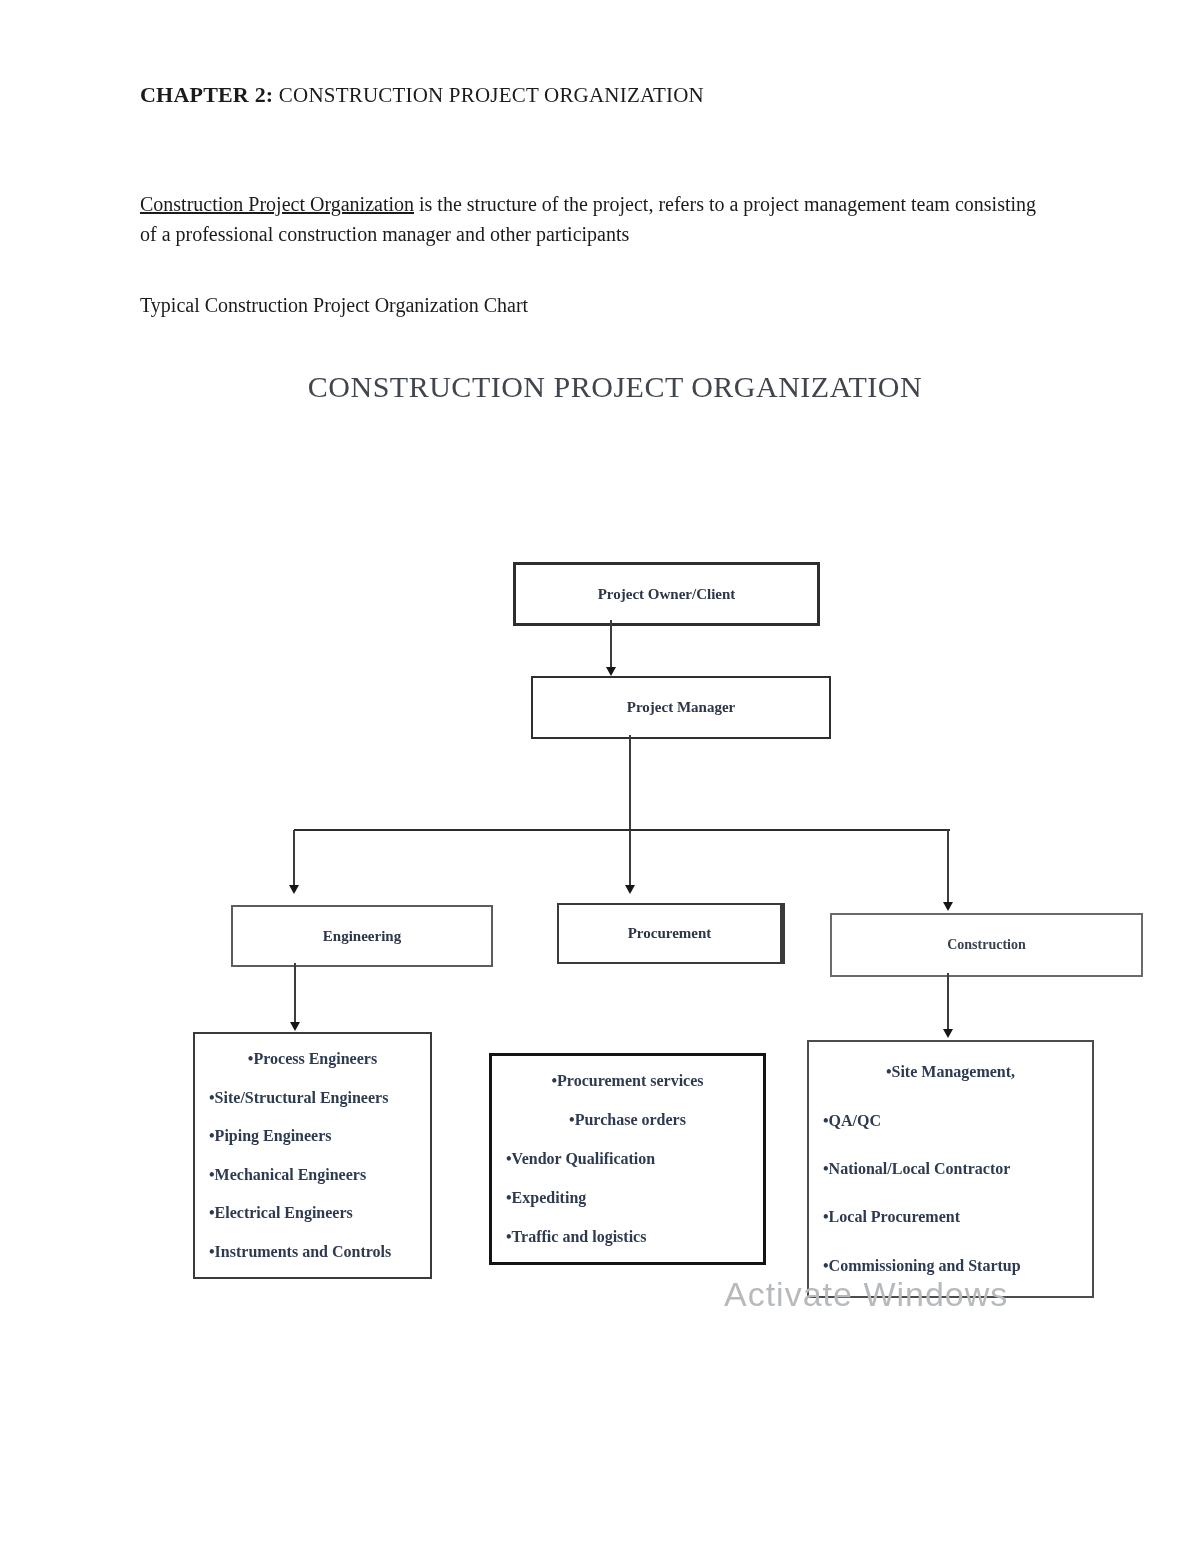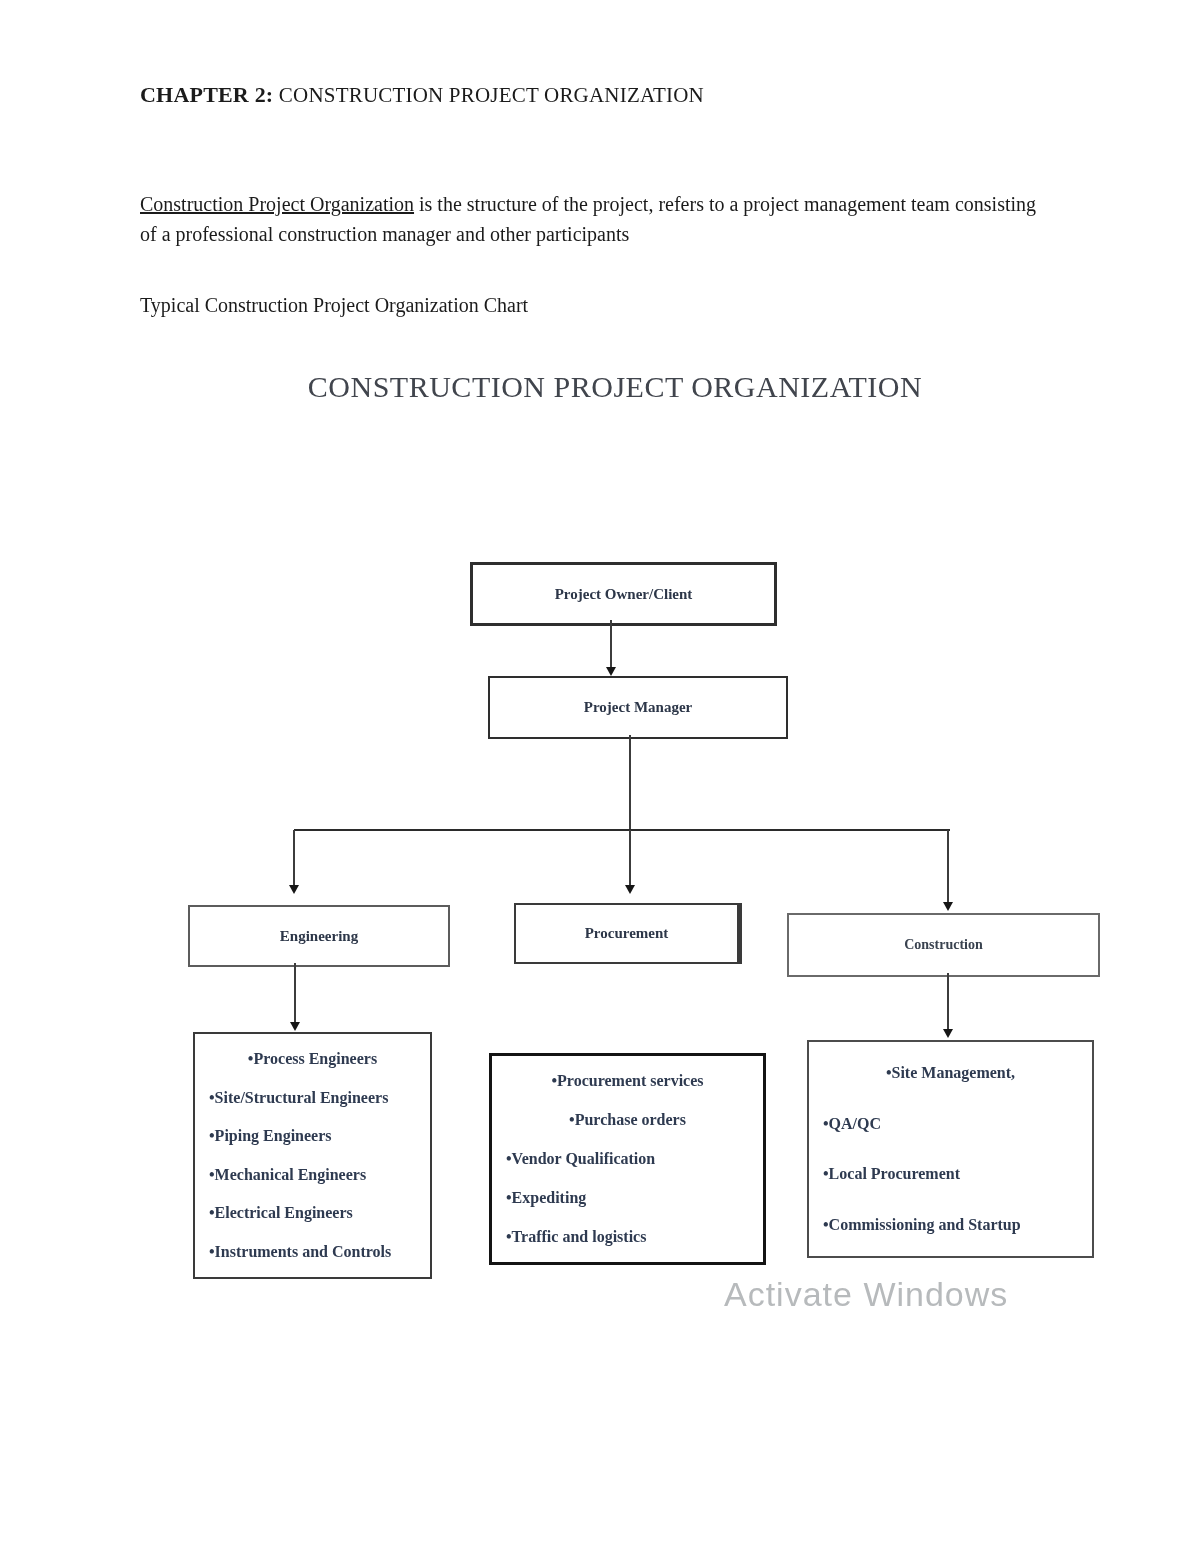--- a/index.html
+++ b/index.html
@@ -12,37 +12,37 @@
   .doc-heading .b{font-weight:bold;}
   .doc-heading .r{font-weight:normal;font-size:21px;}
   .doc-para{left:140px;top:189px;width:915px;font-size:20px;line-height:30px;}
   .doc-para .u{text-decoration:underline;}
   .doc-caption{left:140px;top:294px;font-size:20px;}
 
   
   .chart-title{left:150px;top:370px;width:930px;text-align:center;font-size:30px;color:#41454d;letter-spacing:.5px;}
 
   .obox{border:2px solid #2e2e2e;background:#fff;display:flex;align-items:center;justify-content:center;
-        font-weight:bold;color:#2c3648;text-align:center;}
+        font-weight:bold;color:#2c3648;text-align:center;margin-left:43px;}
   .box-owner{left:470px;top:562px;width:301px;height:58px;border-width:3px;font-size:15px;}
   .box-manager{left:488px;top:676px;width:296px;height:59px;font-size:15px;}
   .box-engineering{left:188px;top:905px;width:258px;height:58px;border-color:#5c5c5c;font-size:15px;}
   .box-procurement{left:514px;top:903px;width:221px;height:57px;border-color:#3a3a3a;border-right-width:5px;font-size:15px;}
   .box-construction{left:787px;top:913px;width:309px;height:60px;border-color:#6a6a6a;font-size:14px;color:#39424f;align-items:center;}
 
   
   .vline{width:2px;background:#3c3c3c;}
   .hline{height:2px;background:#2b2b2b;}
   .arrow-down{width:0;height:0;border-left:5px solid transparent;border-right:5px solid transparent;border-top:9px solid #161616;}
 
   
   .leaf{border:2px solid #3a3a3a;background:#fff;display:flex;flex-direction:column;padding:6px 6px;box-sizing:border-box;}
   .leaf-eng{left:193px;top:1032px;width:239px;height:247px;}
   .leaf-proc{left:489px;top:1046px;width:277px;height:212px;border-width:3px;border-color:#141414;margin-top:7px;}
-  .leaf-con{left:807px;top:1040px;width:287px;height:218px;border-color:#4c4c4c;justify-content:center;}
+  .leaf-con{left:807px;top:1040px;width:287px;height:258px;border-color:#4c4c4c;justify-content:center;}
   .leaf .li{flex:1;display:flex;align-items:center;font-weight:bold;font-size:16px;color:#2e3a50;padding-left:8px;}
   .leaf .li.c{justify-content:center;padding-left:0;}
 
   
   .watermark{left:724px;top:1275px;width:340px;height:34px;overflow:hidden;
              font-family:"Liberation Sans",sans-serif;font-size:34px;color:#b7babc;letter-spacing:1px;}
 </style>
 </head>
 <body>
 
@@ -110,17 +110,18 @@
   <div class="li c">•Procurement services</div>
   <div class="li c">•Purchase orders</div>
   <div class="li">•Vendor Qualification</div>
   <div class="li">•Expediting</div>
   <div class="li">•Traffic and logistics</div>
 </div>
 
 <div class="abs leaf leaf-con">
   <div class="li c">•Site Management,</div>
   <div class="li">•QA/QC</div>
+  <div class="li">•National/Local Contractor</div>
   <div class="li">•Local Procurement</div>
   <div class="li">•Commissioning and Startup</div>
 </div>
 
 <div class="abs watermark">Activate Windows</div>
 
 </body></html>

